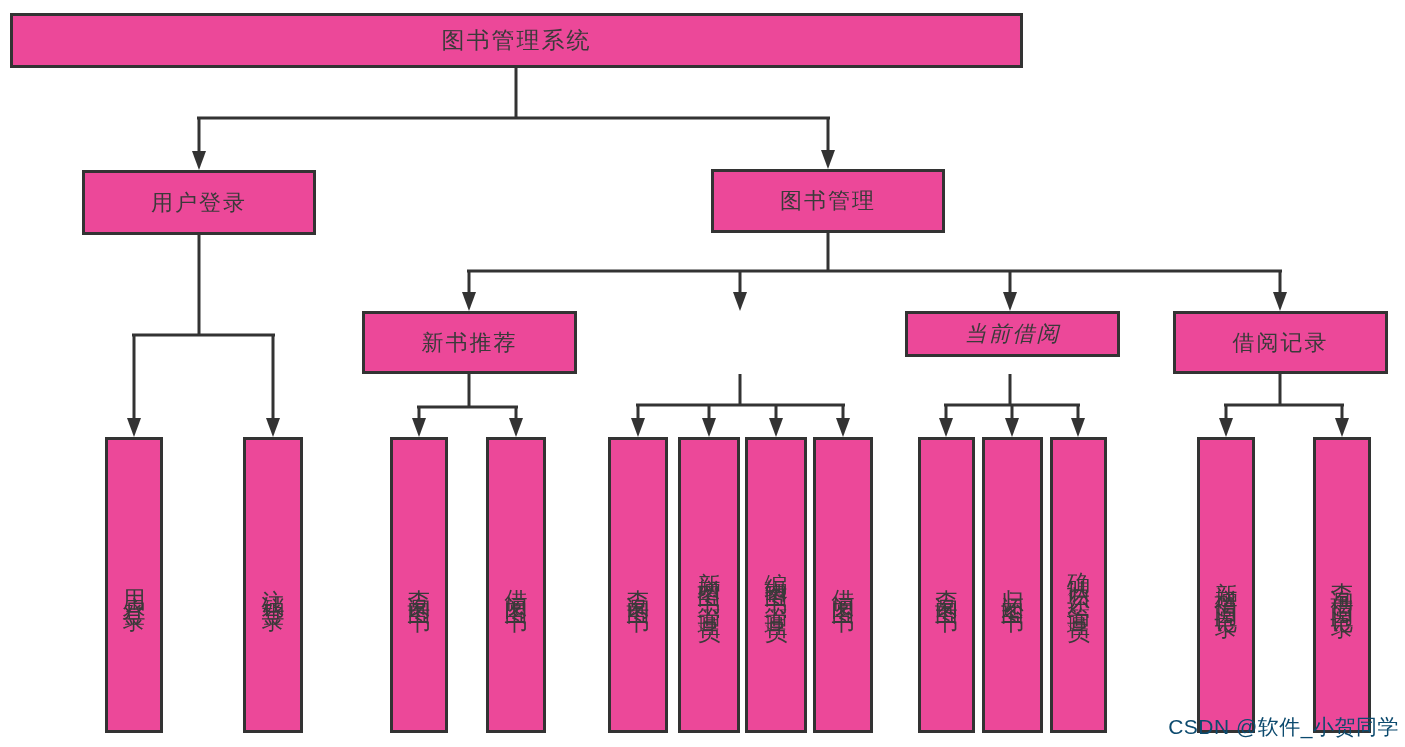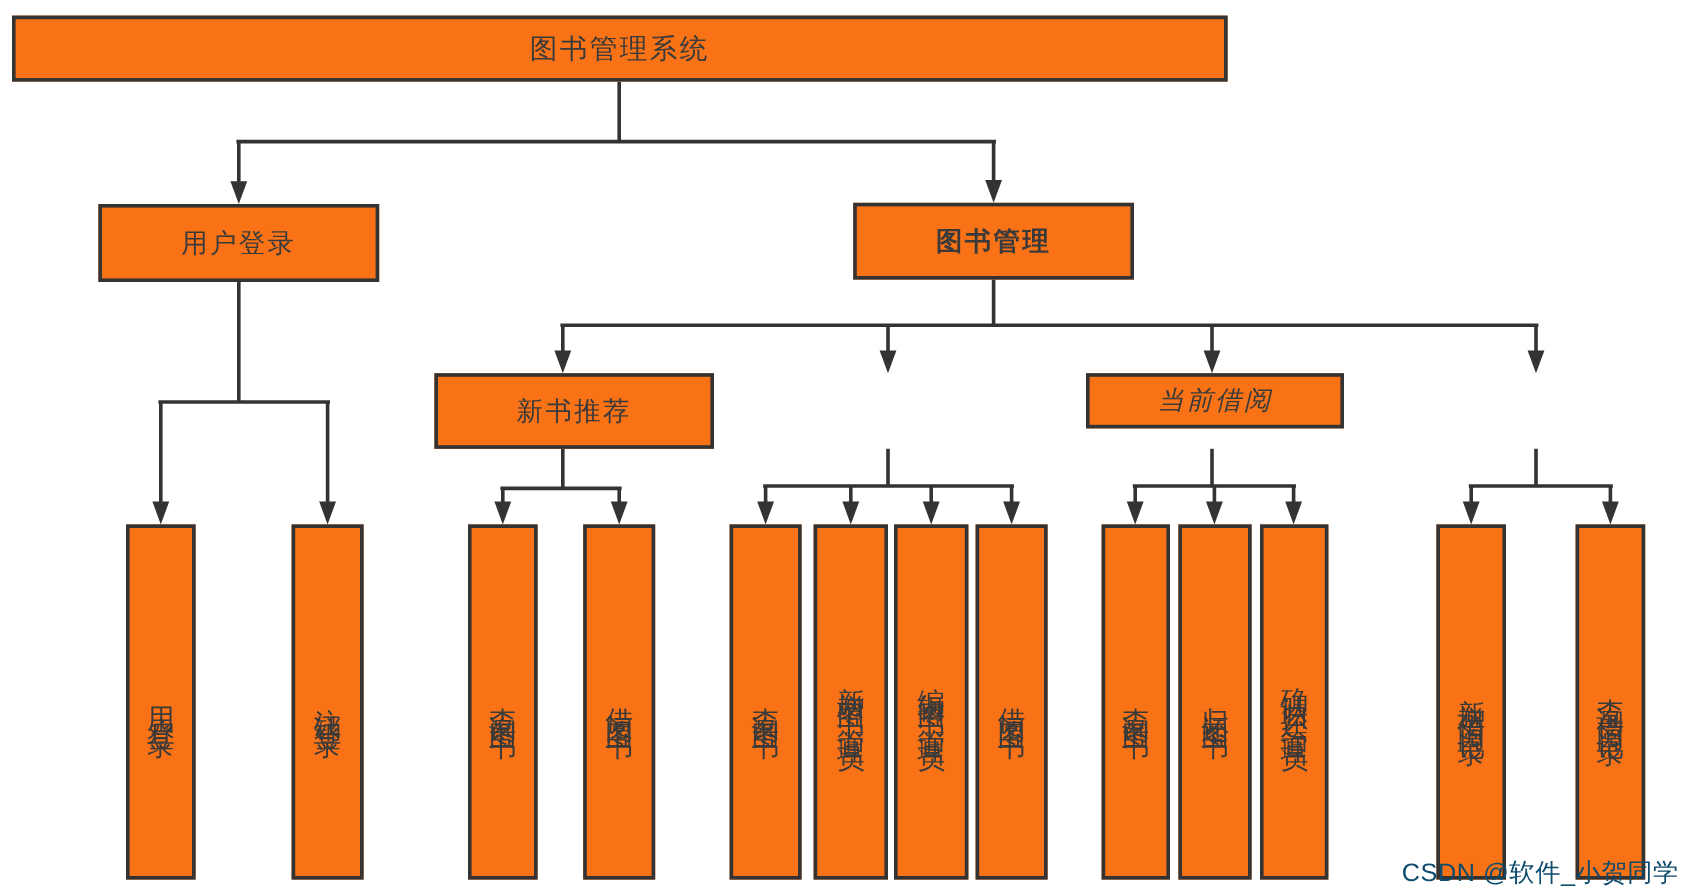--- a/index.html
+++ b/index.html
@@ -13,21 +13,21 @@
   }
   .lines {
     position: absolute;
     left: 0; top: 0;
     width: 1405px; height: 747px;
     z-index: 1;
   }
   .node {
     position: absolute;
     box-sizing: border-box;
-    background: #f97316;
+    background: #ec4899;
     border: 3px solid #333333;
     display: flex;
     align-items: center;
     justify-content: center;
     color: #3a3a3a;
     z-index: 2;
   }
   .node.h span {
     font-size: 22px;
     letter-spacing: 2px;
@@ -133,30 +133,33 @@
     </g>
   </svg>
 
   <div class="node h root" style="left:10px; top:13px; width:1013px; height:55px;">
     <span>图书管理系统</span>
   </div>
 
   <div class="node h" style="left:82px; top:170px; width:234px; height:65px;">
     <span>用户登录</span>
   </div>
-  <div class="node h" style="left:711px; top:169px; width:234px; height:64px;font-weight:bold;">
+  <div class="node h" style="left:711px; top:169px; width:234px; height:64px;">
     <span>图书管理</span>
   </div>
 
-  <div class="node h" style="left:362px; top:311px; width:233px; height:63px;">
+  <div class="node h" style="left:362px; top:311px; width:215px; height:63px;">
     <span>新书推荐</span>
   </div>
   <div class="node h" style="left:905px; top:311px; width:215px; height:46px;font-style:italic;">
     <span>当前借阅</span>
   </div>
+  <div class="node h" style="left:1173px; top:311px; width:215px; height:63px;">
+    <span>借阅记录</span>
+  </div>
 
   <div class="node v" style="left:105px; top:437px; width:58px; height:296px;">
     <span>用户登录</span>
   </div>
   <div class="node v" style="left:243px; top:437px; width:60px; height:296px;">
     <span>注销登录</span>
   </div>
 
   <div class="node v" style="left:390px; top:437px; width:58px; height:296px;">
     <span>查询图书</span>

